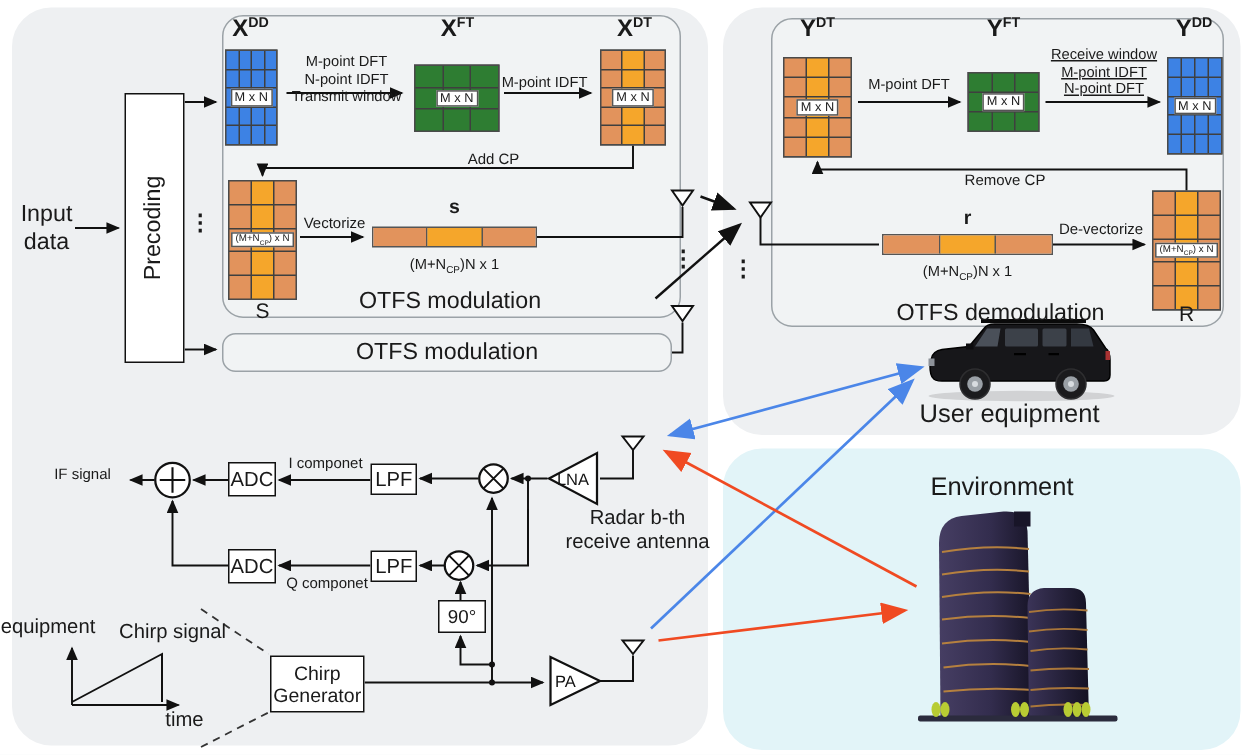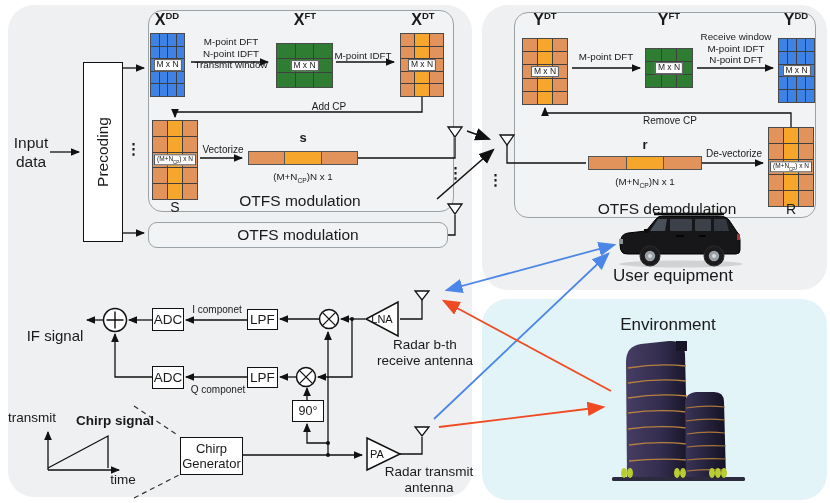--- a/index.html
+++ b/index.html
@@ -345,21 +345,21 @@
         <div style="background: rgb(46, 125, 50);"></div>
         <div style="background: rgb(46, 125, 50);"></div>
         <div style="background: rgb(46, 125, 50);"></div>
         <div style="background: rgb(46, 125, 50);"></div>
         <div style="background: rgb(46, 125, 50);"></div>
         <div style="background: rgb(46, 125, 50);"></div>
       </div>
     <span class="chip">M x N</span>
   </div>
 
-  <div class="lbl small" style="left:694px;top:31px;width:84px;">
+  <div class="lbl small" style="left:694px;top:31px;width:84px;text-decoration:underline;">
     <div>Receive window</div>
     <div>M-point IDFT</div>
     <div>N-point DFT</div>
   </div>
 
   <div class="lbl mhead" style="left:770px;top:10px;width:52px;">
     <span>Y</span><sup>DD</sup></div>
   <div class="matrix" style="left:778px;top:38px;width:37px;height:65px;">
     <div class="mgrid" style="grid-template-columns: repeat(4, 1fr);">
         <div style="background: rgb(61, 130, 228);"></div>
@@ -421,21 +421,21 @@
   <div class="lbl" style="left:782px;top:201px;width:18px;font-size:14px;">R</div>
 
   <div class="lbl panellbl" style="left:596px;top:200px;width:142px;">OTFS demodulation</div>
 
   <div class="dots" style="left:488px;top:172px;">⋮</div>
 
   <div class="lbl seclbl" style="left:600px;top:266px;width:146px;">User equipment</div>
 
   <div class="lbl seclbl" style="left:612px;top:315px;width:112px;">Environment</div>
 
-  <div class="lbl" style="left:26px;top:311px;width:58px;font-size:15px;margin-top:16px;">IF signal</div>
+  <div class="lbl" style="left:26px;top:311px;width:58px;font-size:10px;">IF signal</div>
   <div class="box" style="left:152px;top:308px;width:32px;height:23px;font-size:13.5px;">
     <span>ADC</span>
     </div>
   <div class="lbl" style="left:187px;top:304px;width:60px;font-size:10px;">I componet</div>
   <div class="box" style="left:247px;top:309px;width:31px;height:21px;font-size:13.5px;">
     <span>LPF</span>
     </div>
   <div class="box" style="left:152px;top:366px;width:32px;height:23px;font-size:13.5px;">
     <span>ADC</span>
     </div>
@@ -447,22 +447,18 @@
     <span>90°</span>
     </div>
   <div class="box" style="left:180px;top:437px;width:63px;height:38px;font-size:13px;line-height:15px;">
     <span><span>Chirp</span><br><span>Generator</span></span>
   </div>
 
   <div class="lbl" style="left:375px;top:337px;width:100px;font-size:13.5px;line-height:15.5px;">
     <div>Radar b-th</div>
     <div>receive antenna</div>
   </div>
-  <div class="lbl" style="left:383px;top:464px;width:92px;font-size:13.5px;line-height:15.5px;">
-    <div>Radar transmit</div>
-    <div>antenna</div>
-  </div>
-
-  <div class="lbl" style="left:0px;top:410px;width:64px;font-size:13.5px;">transmit</div>
-  <div class="lbl" style="left:76px;top:413px;width:78px;font-size:13.5px;font-weight:bold;">Chirp signal</div>
+
+  <div class="lbl" style="left:0px;top:410px;width:64px;font-size:13.5px;">equipment</div>
+  <div class="lbl" style="left:76px;top:413px;width:78px;font-size:13.5px;">Chirp signal</div>
   <div class="lbl" style="left:102px;top:472px;width:42px;font-size:13.5px;">time</div>
 
 </div>
 
 </body></html>

